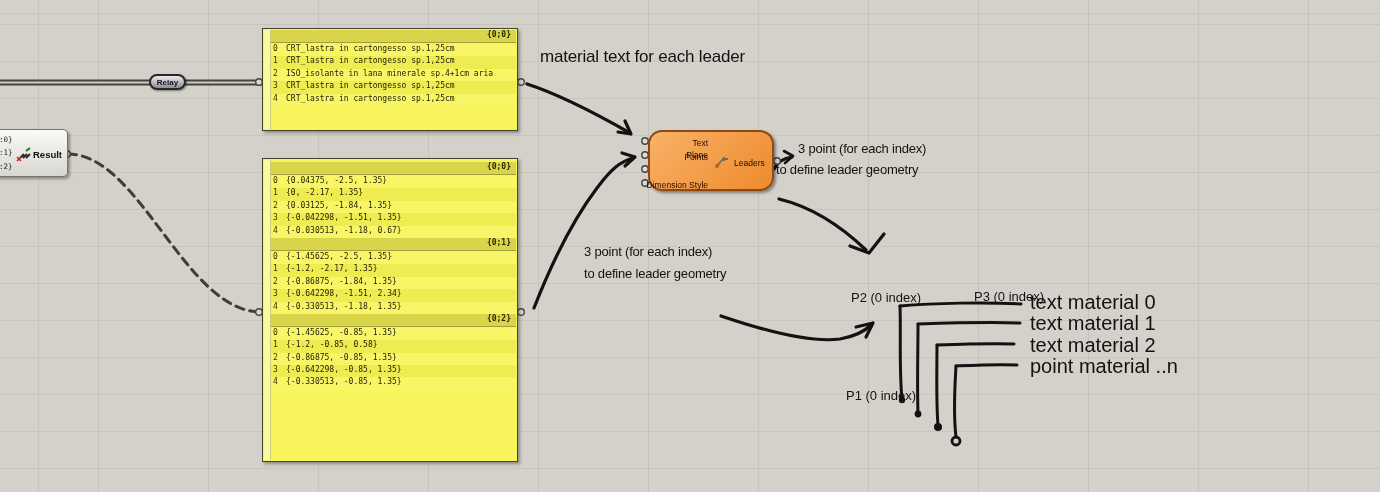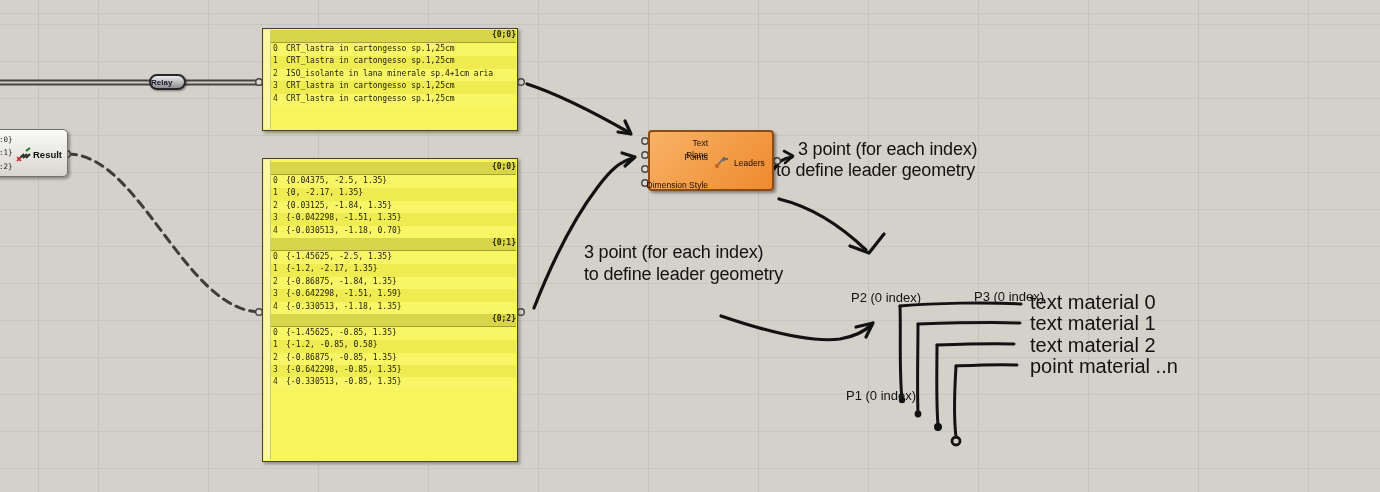--- a/index.html
+++ b/index.html
@@ -13,53 +13,53 @@
   }
   svg.overlay{position:absolute;left:0;top:0;pointer-events:none;}
 
   
   .gh-panel{position:absolute;background:#f7f45c;border:1px solid #45442e;
     box-shadow:2px 2px 3px rgba(55,55,40,.45);box-sizing:border-box;}
   .gh-panel .lstrip{position:absolute;left:1px;top:1px;bottom:1px;width:6px;
     background:rgba(255,255,245,.45);border-right:1px solid rgba(120,118,60,.35);}
   .gh-panel .pcontent{position:absolute;left:8px;right:1px;top:1px;bottom:1px;overflow:hidden;}
   .phead{height:13px;line-height:13px;background:#d9d54b;color:#2a2a06;
-    font:bold 8px "DejaVu Sans Mono",monospace;text-align:right;
+    font:bold 8px "DejaVu Sans Mono",monospace;text-align:right;padding-right:5px;
     border-bottom:1px solid rgba(110,108,40,.5);box-sizing:border-box;margin-bottom:1px;}
   .prow{display:flex;height:12.4px;line-height:12.4px;background:#f8f666;
     font:8px "DejaVu Sans Mono",monospace;color:#1c1c04;white-space:pre;}
   .prow.alt{background:#efec52;}
   .pidx{min-width:8px;margin:0 5px 0 2px;color:#33330c;}
   .ptop-pad{height:2px;}
 
   
   .relay{position:absolute;left:149px;top:74px;width:37px;height:16px;border-radius:8px;
     border:2px solid #26262b;background:linear-gradient(#ececec,#8f8f8f);
-    display:flex;align-items:center;justify-content:flex-start;
+    display:flex;align-items:center;justify-content:center;
     font:bold 8px "Liberation Sans",sans-serif;color:#14142e;
     box-shadow:1px 1px 2px rgba(0,0,0,.4);box-sizing:border-box;}
 
   
   .resultnode{position:absolute;left:-16px;top:129px;width:84px;height:48px;border-radius:5px;
     border:1px solid #74726c;background:linear-gradient(#fafaf8,#d8d6d0);
     box-shadow:2px 2px 3px rgba(0,0,0,.35);box-sizing:border-box;}
   .rpath{position:absolute;left:14px;font:7.5px "DejaVu Sans Mono",monospace;color:#222;}
   .rlabel{position:absolute;left:48px;top:19px;font:bold 9.5px "Liberation Sans",sans-serif;color:#111;}
   .ricon{position:absolute;left:30px;top:16px;}
 
   
-  .comp{position:absolute;left:648px;top:130px;width:126px;height:61px;border-radius:4px;
+  .comp{position:absolute;left:648px;top:130px;width:126px;height:61px;border-radius:14px;
     border:2px solid #8d4a12;background:linear-gradient(135deg,#f8b266,#ee8a2e);
     box-shadow:2px 2px 3px rgba(0,0,0,.4);box-sizing:border-box;}
   .cin{position:absolute;right:64px;font:8.5px "Liberation Sans",sans-serif;color:#1d0d00;white-space:nowrap;}
   .cout{position:absolute;left:84px;top:26px;font:8.5px "Liberation Sans",sans-serif;color:#1d0d00;}
   .cicon{position:absolute;left:64px;top:21px;}
 
   
-  .note{position:absolute;color:#121212;font-size:18px;line-height:22px;white-space:nowrap;
+  .note{position:absolute;color:#121212;font-size:13px;line-height:22px;white-space:nowrap;
     letter-spacing:-0.2px;}
   .note.big{font-size:17px;}
   .plab{position:absolute;color:#121212;font-size:13px;white-space:nowrap;}
   .mat-list div{height:21.3px;line-height:21.3px;font-size:20px;color:#121212;white-space:nowrap;}
 </style>
 </head>
 <body>
 
 <div class="screen">
 
@@ -178,40 +178,40 @@
 
           <div class="prow">
             <span class="pidx">2</span><span>{0.03125, -1.84, 1.35}</span>
           </div>
 
           <div class="prow alt">
             <span class="pidx">3</span><span>{-0.042298, -1.51, 1.35}</span>
           </div>
 
           <div class="prow">
-            <span class="pidx">4</span><span>{-0.030513, -1.18, 0.70}</span>
+            <span class="pidx">4</span><span>{-0.030513, -1.18, 0.67}</span>
           </div>
         </div>
       <div class="phead">{0;1}</div>
       <div>
 
           <div class="prow">
             <span class="pidx">0</span><span>{-1.45625, -2.5, 1.35}</span>
           </div>
 
           <div class="prow alt">
             <span class="pidx">1</span><span>{-1.2, -2.17, 1.35}</span>
           </div>
 
           <div class="prow">
             <span class="pidx">2</span><span>{-0.86875, -1.84, 1.35}</span>
           </div>
 
           <div class="prow alt">
-            <span class="pidx">3</span><span>{-0.642298, -1.51, 1.59}</span>
+            <span class="pidx">3</span><span>{-0.642298, -1.51, 2.34}</span>
           </div>
 
           <div class="prow">
             <span class="pidx">4</span><span>{-0.330513, -1.18, 1.35}</span>
           </div>
         </div>
       <div class="phead">{0;2}</div>
       <div>
 
           <div class="prow">
@@ -243,20 +243,21 @@
     <div class="cin" style="top:18px">Plane</div>
     <div class="cin" style="top:48px">Dimension Style</div>
     <svg class="cicon" width="16" height="16">
       <path d="M3,13 L9,6 L14,6" stroke="#6b6b6b" stroke-width="1.8" fill="none"></path>
       <path d="M9,3.5 L14,6 L9,8.5" fill="#6b6b6b" stroke="none"></path>
       <circle cx="3" cy="13" r="2" fill="#c85f14"></circle>
     </svg>
     <div class="cout">Leaders</div>
   </div>
 
+  <div class="note big" style="left:540px;top:46px;">material text for each leader</div>
 
   <div class="note" style="left:798px;top:138px;">3 point (for each index)</div>
   <div class="note" style="left:776px;top:159px;">to define leader geometry</div>
 
   <div style="position:absolute;left:584px;top:241px;">
     <div class="note" style="position:static">3 point (for each index)</div>
     <div class="note" style="position:static">to define leader geometry</div>
   </div>
 
   <div class="plab" style="left:851px;top:290px;">P2 (0 index)</div>

